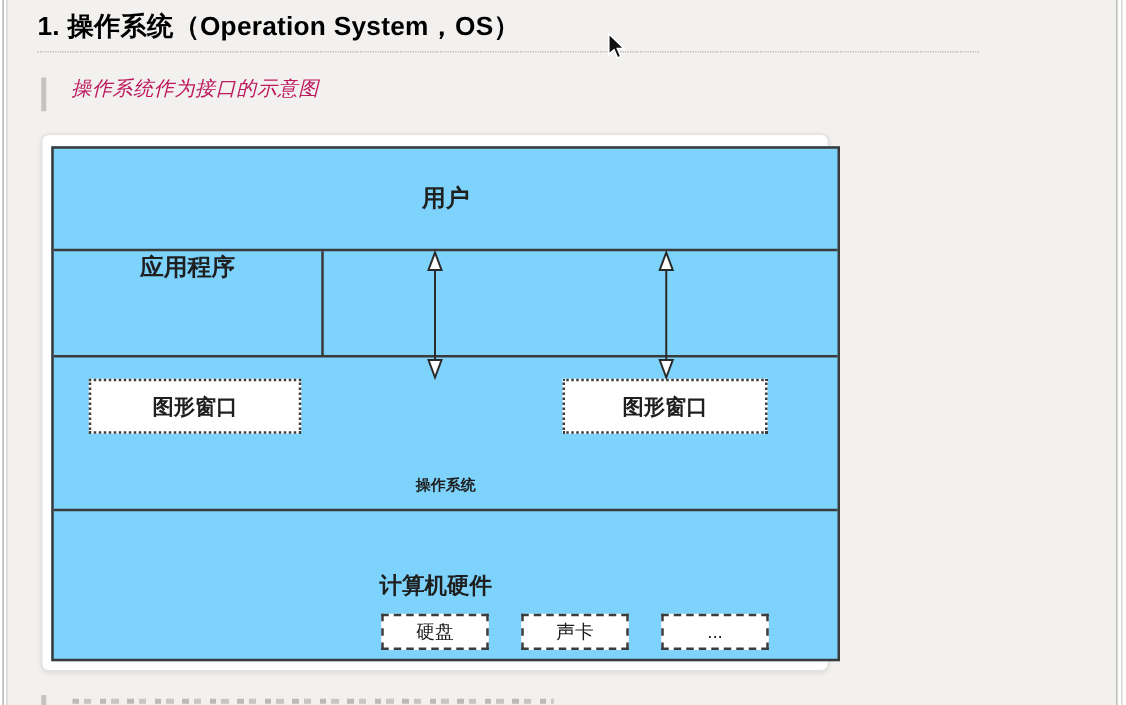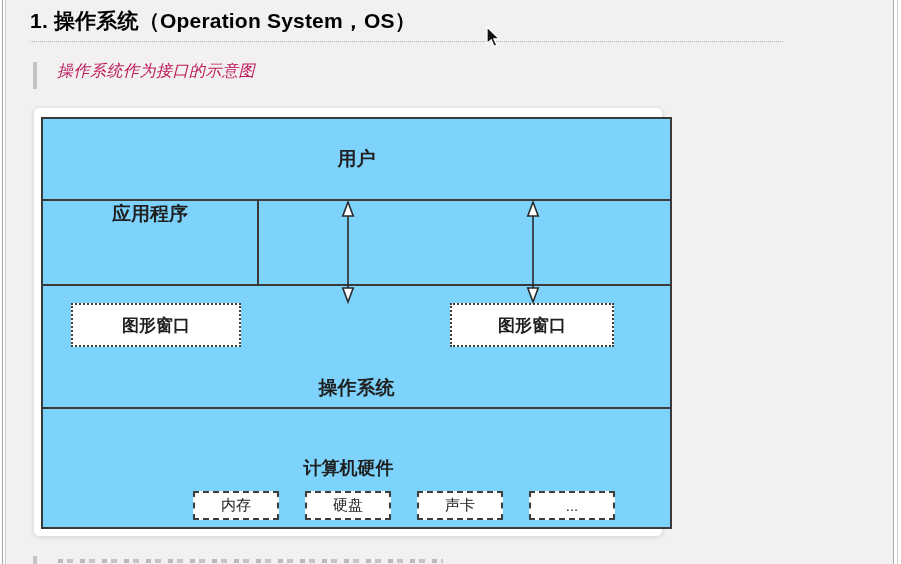--- a/index.html
+++ b/index.html
@@ -57,21 +57,21 @@
     display:flex; justify-content:center;
     font-size:19px; font-weight:bold;
   }
   .row-os {
     position:absolute; left:0; top:165px; right:0; height:125px;
     border-top:2px solid #3a3a3a; border-bottom:2px solid #3a3a3a;
   }
   .os-label {
     position:absolute; left:0; right:0; top:87px; height:30px;
     display:flex; align-items:center; justify-content:center;
-    font-size:19px; font-weight:bold;
+    font-size:12px; font-weight:bold;
   }
   .if-box {
     position:absolute; top:17px; height:44px;
     border:2px dotted #3c3c3c;
     display:flex; align-items:center; justify-content:center;
     font-size:17px; font-weight:bold; background:#ffffff;
   }
   .if-0 { left:28px;  width:170px; }
   .if-1 { left:220px; width:170px; }
   .if-2 { left:407px; width:164px; }
@@ -138,23 +138,20 @@
         <span>图形窗口</span>
       </div>
       <div class="if-box if-2">
         <span>图形窗口</span>
       </div>
       <div class="os-label">操作系统</div>
     </div>
 
     <div class="row-hw">
       <div class="hw-label">计算机硬件</div>
-      <div class="hw-box hw-1">
-        <span>内存</span>
-      </div>
       <div class="hw-box hw-2">
         <span>硬盘</span>
       </div>
       <div class="hw-box hw-3">
         <span>声卡</span>
       </div>
       <div class="hw-box hw-4">
         <span>...</span>
       </div>
     </div>

